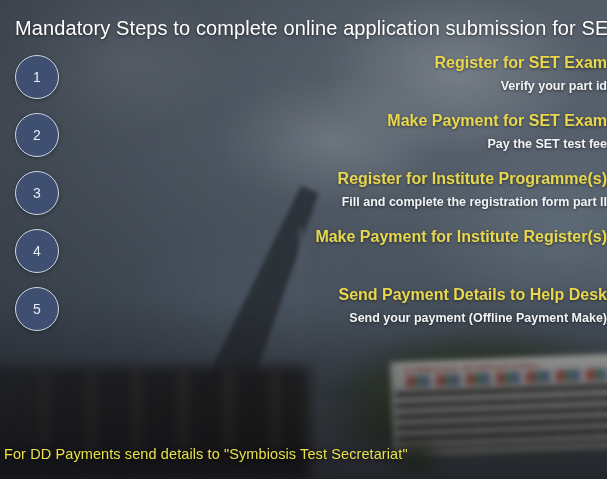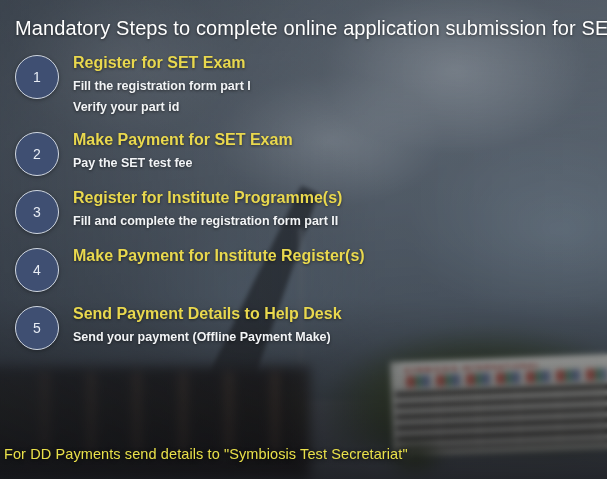--- a/index.html
+++ b/index.html
@@ -215,20 +215,21 @@
     align-items: center;
     justify-content: center;
     color: #e7ecf4;
     font-size: 14px;
     font-weight: 400;
   }
   .step-body {
     flex: 1 1 auto;
     padding-left: 14px;
     padding-top: 0px;
+    text-align: right;
   }
   .step-title {
     color: #e9d84e;
     font-size: 16px;
     font-weight: 700;
     line-height: 22px;
     text-shadow: 0 1px 3px rgba(0,0,0,0.5);
     white-space: nowrap;
   }
   .step-lines {
@@ -283,21 +284,20 @@
 
     <div class="page-title">Mandatory Steps to complete online application submission for SET</div>
 
     <div class="steps">
 
       <div class="step">
         <div class="step-badge">1</div>
         <div class="step-body">
           <div class="step-title">Register for SET Exam</div>
           <div class="step-lines">
-            <div class="step-line">Fill the registration form part I</div>
             <div class="step-line">Verify your part id</div>
           </div>
         </div>
       </div>
 
       <div class="step">
         <div class="step-badge">2</div>
         <div class="step-body">
           <div class="step-title">Make Payment for SET Exam</div>
           <div class="step-lines">

